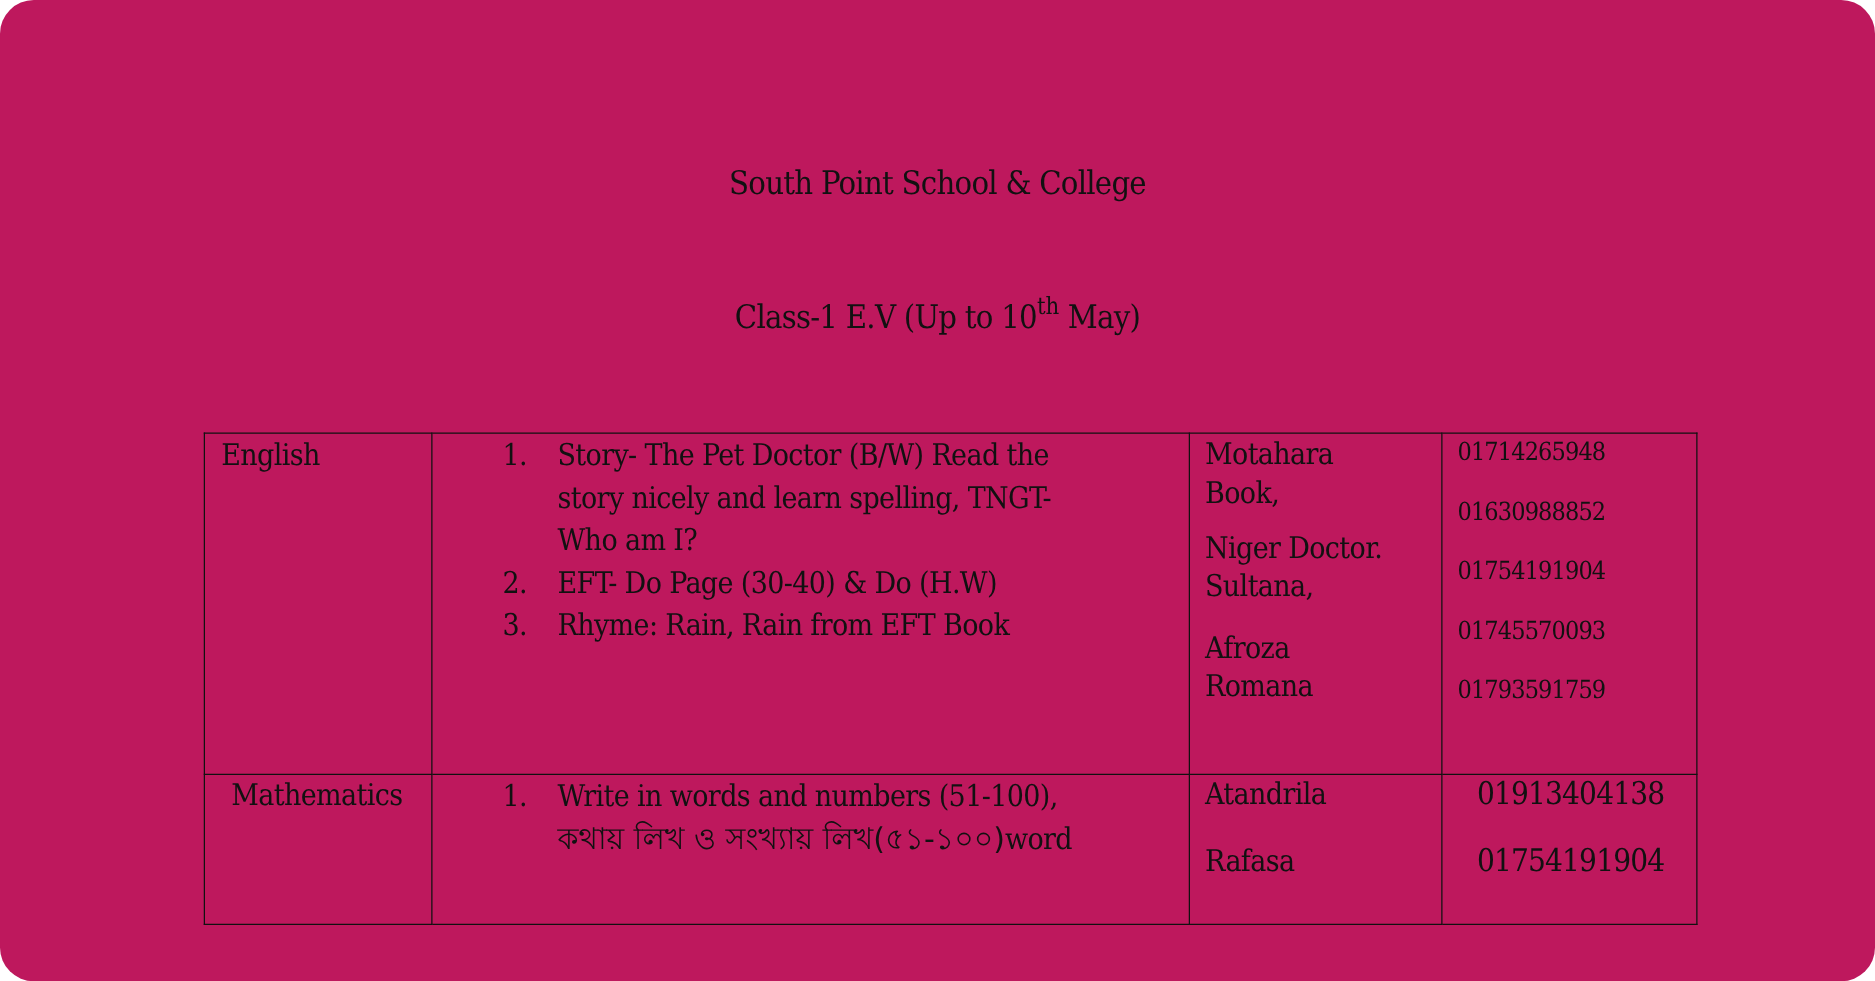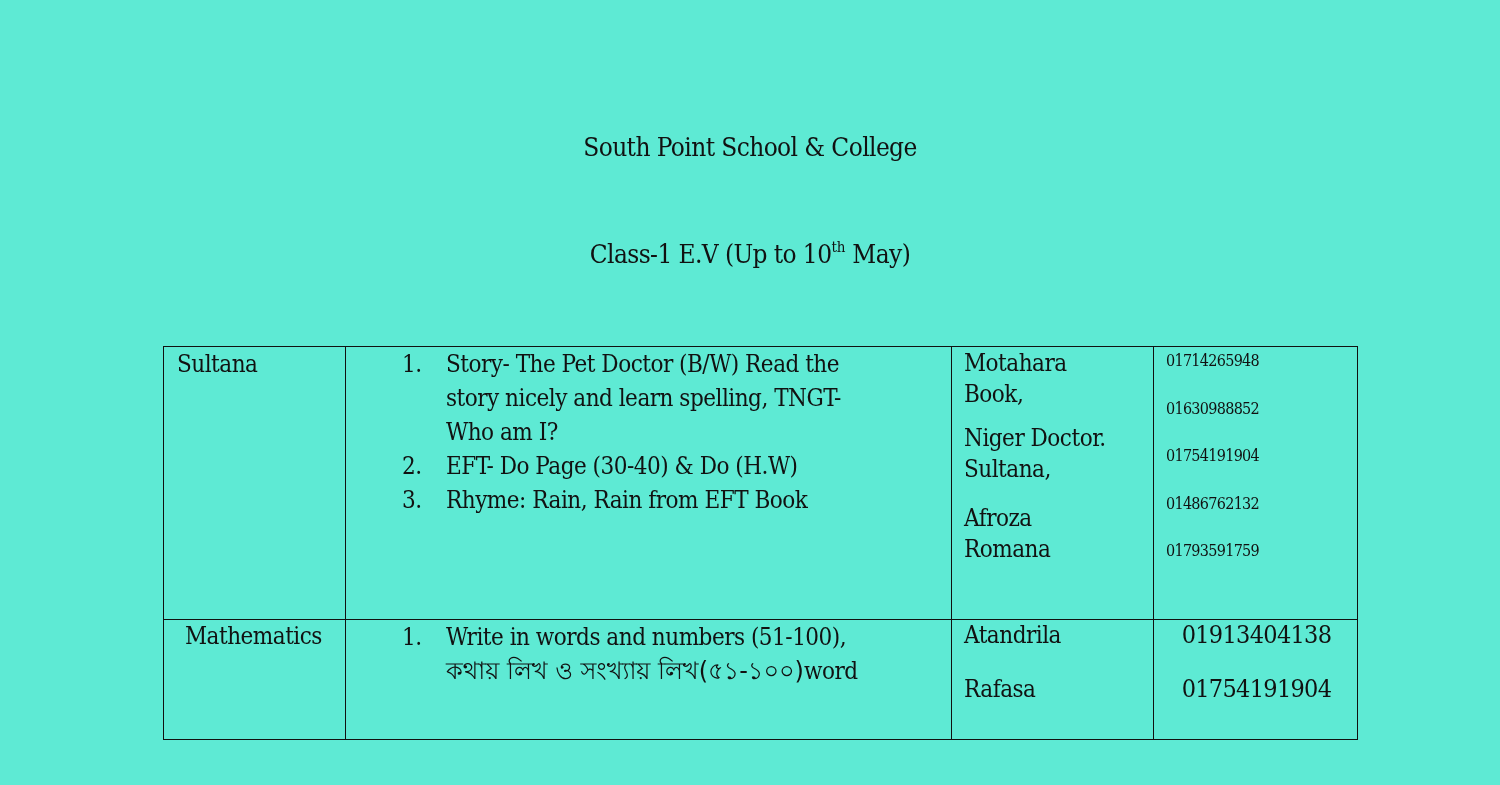--- a/index.html
+++ b/index.html
@@ -14,34 +14,35 @@
       position: relative;
       font-family: "DejaVu Serif", "Liberation Serif", serif;
       font-stretch: condensed;
       color: #111111;
     }
     .page {
       position: absolute;
       left: 0; top: 0;
       width: 1500px;
       height: 785px;
-      background: #5eead4;
+      background: #be185d;
+      border-radius: 27px;
     }
     .heading {
       position: absolute;
       left: 0;
       width: 1500px;
       text-align: center;
       font-size: 26px;
       line-height: 30px;
       white-space: nowrap;
       letter-spacing: -0.6px;
     }
     .heading sup {
-      font-size: 15px;
+      font-size: 19px;
       line-height: 0;
       vertical-align: 11px;
       letter-spacing: 0;
     }
     #h-school { top: 132px; }
     #h-plan { top: 186px; }
     #h-class { top: 239px; }
     #h-note { top: 293px; }
 
     table.plan {
@@ -99,21 +100,21 @@
     .teacher-list, .mobile-list {
       padding: 0 10px 0 12px;
     }
     .teacher-list .t {
       line-height: 31px;
     }
     .mobile-list .m {
       line-height: 28px;
       margin-bottom: 19.5px;
       letter-spacing: -0.7px;
-      font-size: 16px;
+      font-size: 20px;
     }
     .en-teachers { padding-top: 1px; }
     .en-teachers .g1 { margin-bottom: 13px; }
     .en-teachers .g2 { margin-bottom: 18px; }
     .en-teachers .g3 { }
     .en-mobiles { padding-top: 0px; }
 
     .math-teachers { padding-top: 0px; }
     .math-teachers .t { line-height: 30px; margin-bottom: 24px; }
     .math-mobiles .m { line-height: 30px; margin-bottom: 24px; font-size: 25px; text-align: center; }
@@ -131,21 +132,21 @@
     <colgroup>
       <col class="c-subject">
       <col class="c-topic">
       <col class="c-teacher">
       <col class="c-mobile">
     </colgroup>
     <tbody>
 
     <tr class="row-english">
       <td>
-            <div class="cell-pad subject-en">Sultana</div>
+            <div class="cell-pad subject-en">English</div>
           </td>
       <td>
         <ol class="topics topics-en">
           <li>
             <span class="num">1.</span>
             <div>Story- The Pet Doctor (B/W) Read the</div>
             <div>story nicely and learn spelling, TNGT-</div>
             <div>Who am I?</div>
           </li>
           <li>
@@ -174,21 +175,21 @@
           <div>
             <div class="t">Romana</div>
           </div>
         </div>
       </td>
       <td>
         <div class="mobile-list en-mobiles">
           <div class="m">01714265948</div>
           <div class="m">01630988852</div>
           <div class="m">01754191904</div>
-          <div class="m">01486762132</div>
+          <div class="m">01745570093</div>
           <div class="m">01793591759</div>
         </div>
       </td>
     </tr>
 
     <tr class="row-math">
       <td>
             <div class="cell-pad subject-math">Mathematics</div>
           </td>
       <td>

